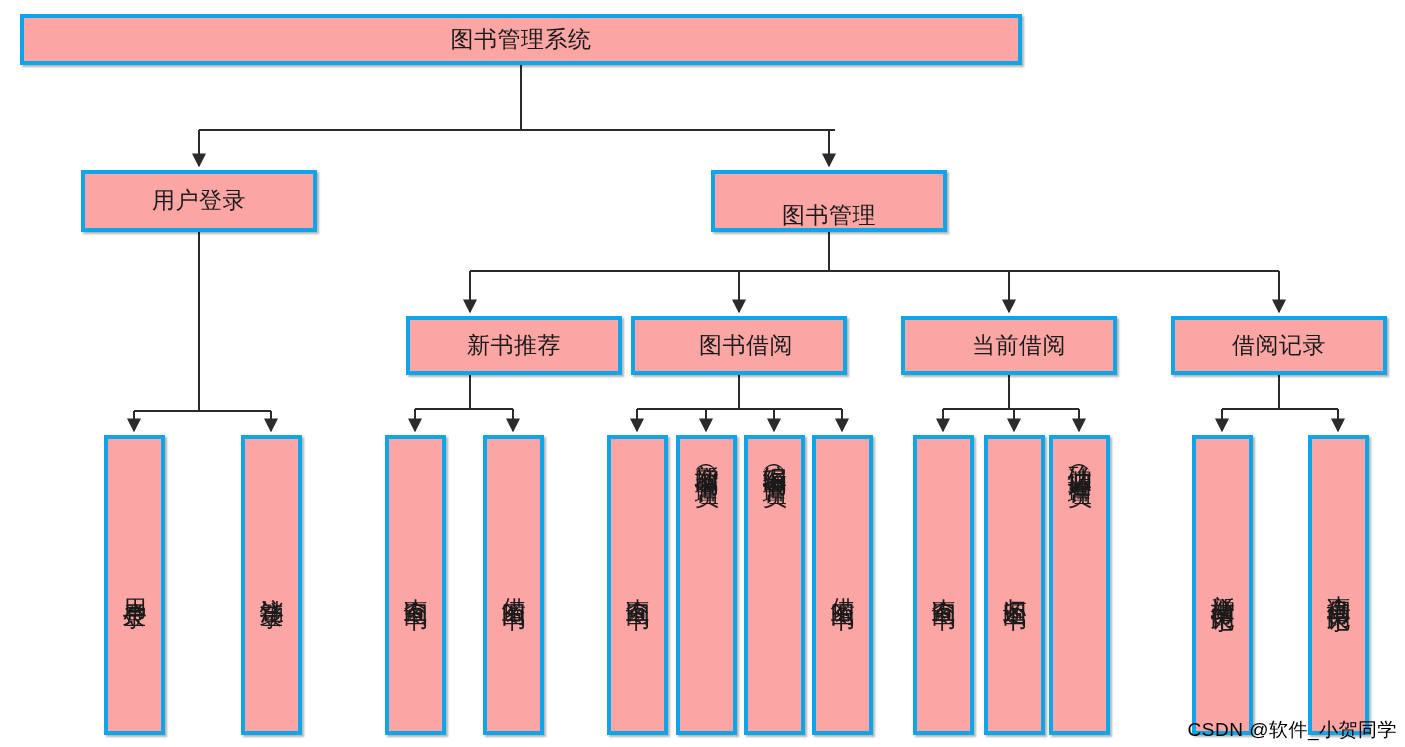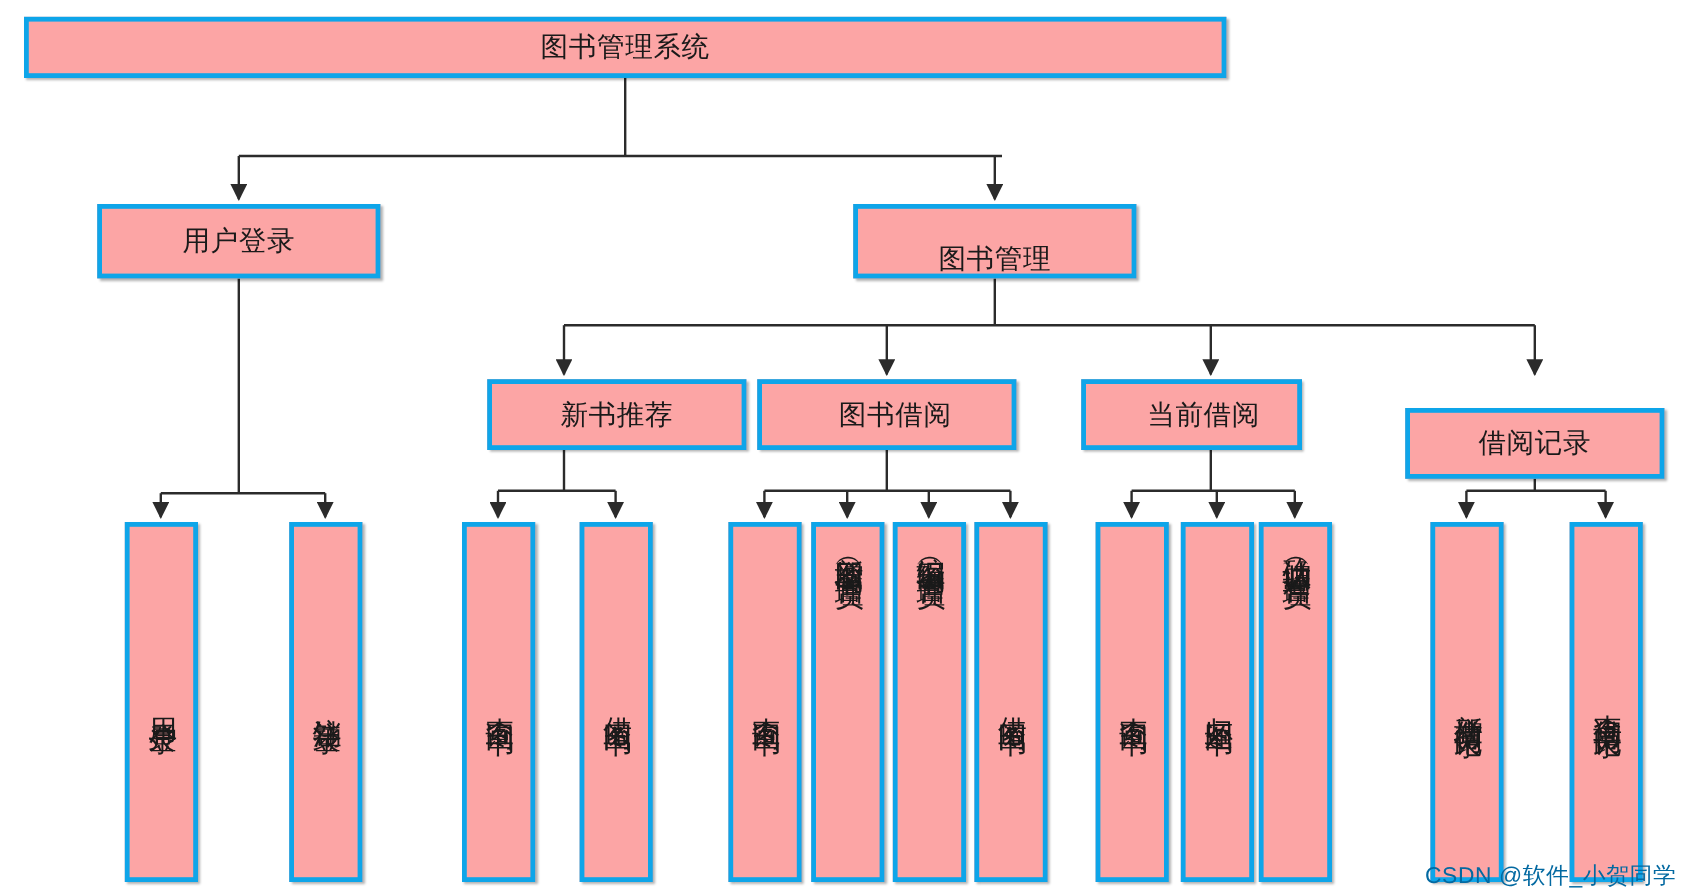--- a/index.html
+++ b/index.html
@@ -65,21 +65,21 @@
     justify-content: center;
   }
   .leaf-inner.top {
     align-items: flex-start;
   }
   #watermark {
     position: absolute;
     right: 8px;
     bottom: 4px;
     font-size: 19px;
-    color: #0369a1;
+    color: #000000;
     letter-spacing: 0.5px;
     white-space: nowrap;
     pointer-events: none;
   }
 </style>
 </head>
 <body>
 
 <div id="canvas">
 
@@ -144,24 +144,24 @@
   <div class="node" style="left:711px; top:170px; width:236px; height:62px;align-items:flex-end;">
     <span class="label-h">图书管理</span>
   </div>
 
   <div class="node" style="left:362px; top:316px; width:216px; height:59px;margin-left:44px;">
     <span class="label-h">新书推荐</span>
   </div>
   <div class="node" style="left:631px; top:316px; width:216px; height:59px;padding-left:14px;">
     <span class="label-h">图书借阅</span>
   </div>
-  <div class="node" style="left:901px; top:316px; width:184px; height:59px;padding-left:20px;">
+  <div class="node" style="left:901px; top:316px; width:216px; height:59px;padding-left:20px;">
     <span class="label-h">当前借阅</span>
   </div>
-  <div class="node" style="left:1171px; top:316px; width:216px; height:59px;margin-top:24px;">
+  <div class="node" style="left:1171px; top:316px; width:216px; height:59px;">
     <span class="label-h">借阅记录</span>
   </div>
 
   <div class="node leaf" style="left:104px; top:435px; width:61px; height:300px;">
     <div class="leaf-inner">
       <span class="label-v">用户登录</span>
     </div>
   </div>
 
   <div class="node leaf" style="left:241px; top:435px; width:61px; height:300px;">

